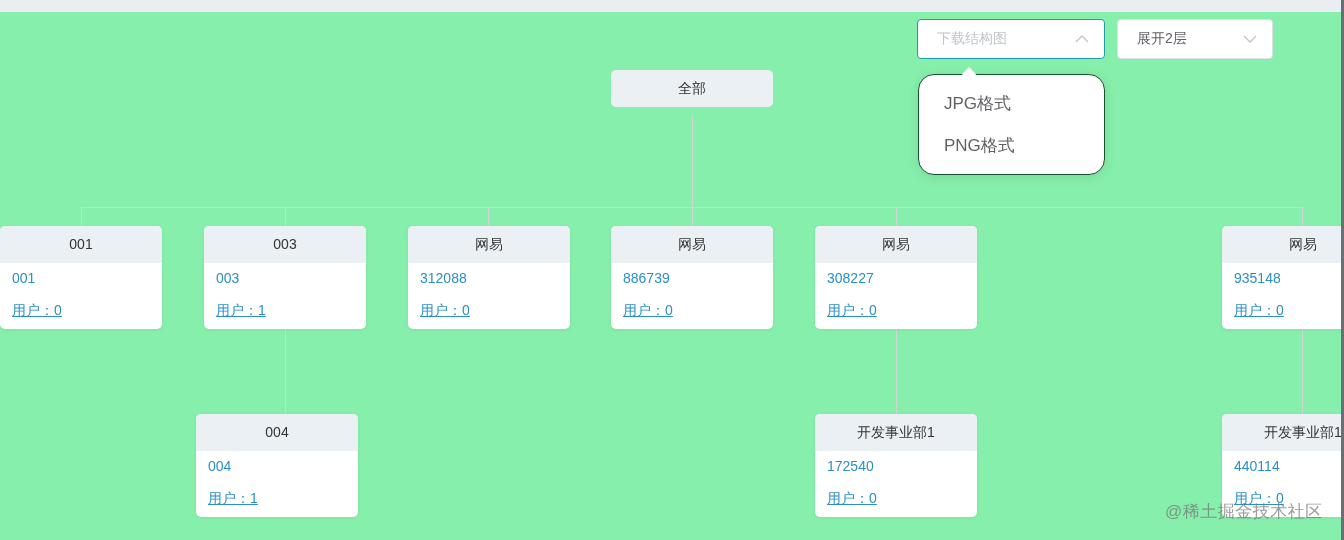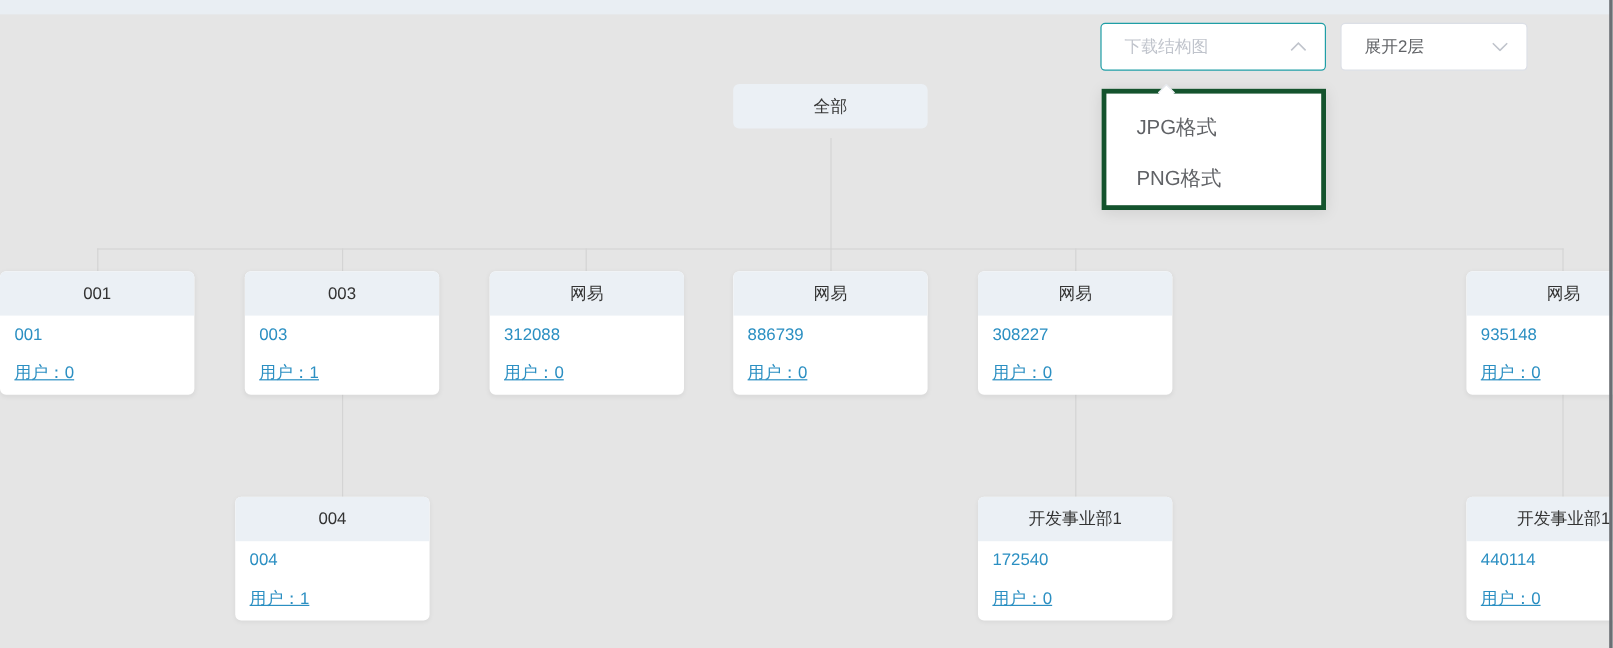--- a/index.html
+++ b/index.html
@@ -1,27 +1,27 @@
 <!DOCTYPE html>
 <html><head>
   <meta charset="utf-8">
   <style>
     * { box-sizing: border-box; margin: 0; padding: 0; }
     html, body { width: 1344px; height: 540px; overflow: hidden; background: #ffffff; font-family: "Liberation Sans", "DejaVu Sans", sans-serif; }
-    .page { position: relative; width: 1344px; height: 540px; background: #e5e5e5; }
+    .page { position: relative; width: 1344px; height: 540px; background: #86efac; }
     .topbar { position: absolute; left: 0; top: 0; width: 1344px; height: 12px; background: #e9eef3; }
     .right-edge { position: absolute; right: 0; top: 0; width: 3px; height: 540px; background: #6b6f74; }
 
     .select { position: absolute; top: 19px; height: 40px; border: 1px solid #dcdfe6; border-radius: 4px; background: #fff; display: flex; align-items: center; padding: 0 14px 0 19px; font-size: 14px; cursor: pointer; }
     .select.focused { border-color: #1f9ea6; }
     .select .text { flex: 1; color: #606266; }
     .select .text.placeholder { color: #c0c4cc; }
     .select .chev { width: 16px; height: 16px; display: flex; align-items: center; justify-content: center; }
 
-    .dropdown { position: absolute; left: 918px; top: 74px; width: 187px; height: 101px; background: #fff; border: 4px solid #14532d; border-radius: 0; box-shadow: 0 2px 12px rgba(0,0,0,0.10); padding-top: 8px; }
+    .dropdown { position: absolute; left: 918px; top: 74px; width: 187px; height: 101px; background: #fff; border: 1px solid #14532d; border-radius: 16px; box-shadow: 0 2px 12px rgba(0,0,0,0.10); padding-top: 8px; }
     .dropdown .arrow { position: absolute; top: -6px; left: 45px; width: 10px; height: 10px; background: #fff; border-left: 1px solid #e4e7ed; border-top: 1px solid #e4e7ed; transform: rotate(45deg); }
     .dropdown .opt { height: 42px; line-height: 42px; padding-left: 25px; font-size: 17px; color: #606266; cursor: pointer; }
 
     .line { position: absolute; background: #d4d4d4; }
 
     .node { position: absolute; width: 162px; border-radius: 5px; box-shadow: 0 1px 4px rgba(0,0,0,0.06); background: #fff; overflow: hidden; }
     .node .hd { height: 37px; background: #ebf0f5; color: #333; font-size: 14px; text-align: center; line-height: 37px; white-space: nowrap; }
     .node .bd { padding: 6px 12px 0 12px; height: 66px; }
     .node .code { font-size: 14px; color: #2b8fc2; height: 22px; line-height: 18px; }
     .node .users { font-size: 14px; color: #2b8fc2; margin-top: 10px; line-height: 18px; text-decoration: underline; }
@@ -131,14 +131,15 @@
     </div>
   </div>
   <div class="node" style="left:1222px; top:414px;">
     <div class="hd">开发事业部1</div>
     <div class="bd">
       <div class="code">440114</div>
       <div class="users">用户：0</div>
     </div>
   </div>
 
+  <div class="watermark">@稀土掘金技术社区</div>
   <div class="right-edge"></div>
 </div>
 
 </body></html>

